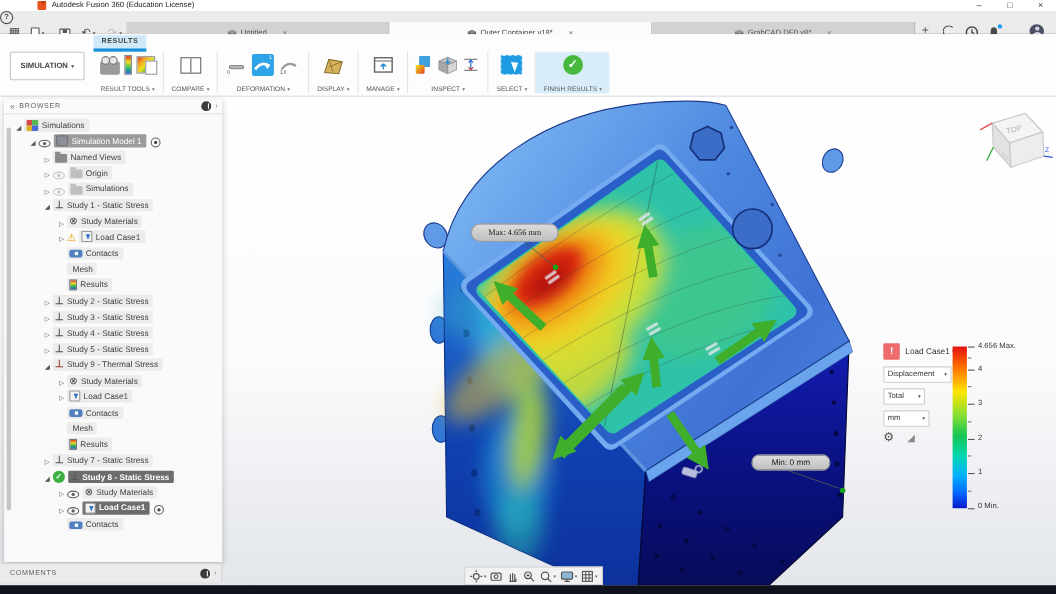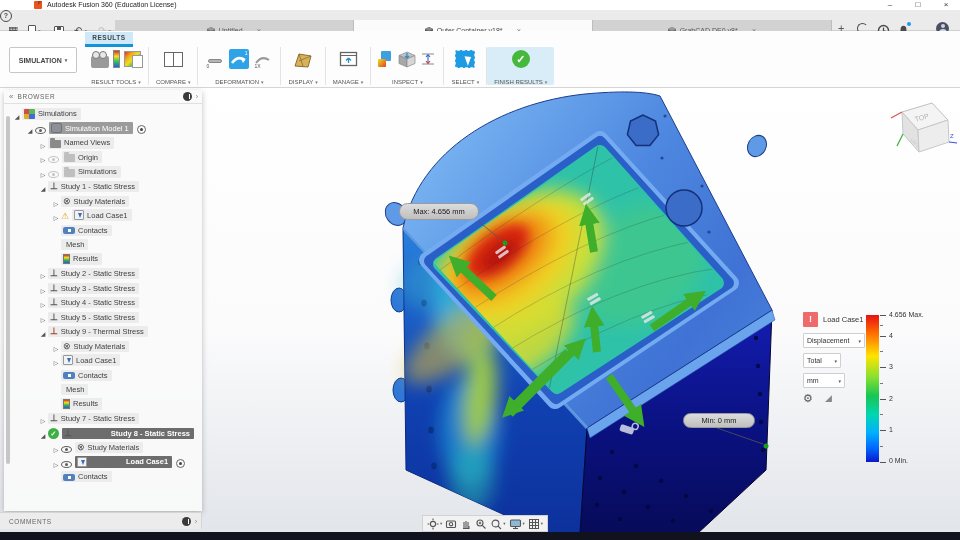--- a/index.html
+++ b/index.html
@@ -73,21 +73,21 @@
   .mi-inspect1 { width:16px; height:16px; position:relative; }
   .mi-inspect1:before { content:""; position:absolute; left:3px; top:0; width:10px; height:10px; background:#3fa0e0; border-radius:1px; }
   .mi-inspect1:after { content:""; position:absolute; left:0; bottom:0; width:8px; height:8px; background:linear-gradient(135deg,#f0e020,#e04020); border-radius:1px; }
 
   
   #viewport { position:absolute; left:0; top:88px; width:960px; height:444px; background:linear-gradient(180deg,#ffffff 0%,#fbfbfc 55%,#e2e5ea 100%); }
   #scene { position:absolute; left:0; top:88px; width:960px; height:444px; }
   #bottombar { position:absolute; left:0; top:532px; width:960px; height:8px; background:#10121e; }
 
   .pill { position:absolute; background:linear-gradient(#dcdcdc,#bfbfbf); border:1px solid #9a9a9a; border-radius:9px; font-size:7.5px; color:#1a1a1a; text-align:center; }
-  #max-pill { left:399px; top:203px; width:80px; height:17px; line-height:15px; }
+  #max-pill { left:428px; top:203px; width:80px; height:17px; line-height:15px;font-family:Liberation Serif, serif; }
   #min-pill { left:683px; top:413px; width:72px; height:15px; line-height:13px; }
 
   
   #viewcube { position:absolute; left:886px; top:96px; width:72px; height:68px; }
 
   
   #navbar { position:absolute; left:422px; top:515px; height:17px; background:#f2f2f2; border:1px solid #d2d2d2; display:flex; align-items:center; padding:0 4px; gap:3px; }
   .nav-ic { display:flex; align-items:center; }
   .nav-ic svg { display:block; }
   .nav-caret { font-size:4.5px; color:#666; margin-left:1px; }
@@ -118,21 +118,21 @@
   .ph-dot { width:9px; height:9px; background:#3a3a3a; border-radius:50%; margin-right:4px; position:relative; }
   .ph-dot:after{ content:""; position:absolute; left:3px; top:2px; width:3px; height:5px; border-right:1.2px solid #fff; }
   .ph-exp { font-size:7px; color:#888; margin-right:4px; }
   #scrollthumb { position:absolute; left:2px; top:26px; width:3.5px; height:348px; background:#c6c6c6; border-radius:2px; }
   #tree { position:absolute; left:8px; top:15px; right:0; }
   .trow { height:14.5px; display:flex; align-items:flex-end; }
   .texp { width:10px; font-size:6px; color:#555; flex:0 0 10px; text-align:center; }
   .ticon { display:inline-block; margin-right:3px; flex:0 0 auto; }
   .tchip { display:flex; align-items:center; background:#ececec; border-radius:1px; padding:1px 4px 1px 2px; }
   .tchip.sel-mid { background:#9b9b9b; } .tchip.sel-mid .tlab { color:#fff; }
-  .tchip.sel-dark { background:#6d6d6d; } .tchip.sel-dark .tlab { color:#fff; font-weight:bold;margin-left:36px; }
+  .tchip.sel-dark { background:#6d6d6d; } .tchip.sel-dark .tlab { color:#fff; font-weight:bold; }
   .tlab { font-size:7.5px; color:#3f3f3f; white-space:nowrap; }
   .tradio { width:9px; height:9px; border:1px solid #666; border-radius:50%; margin-left:4px; position:relative; flex:0 0 9px; }
   .tradio:after { content:""; position:absolute; left:2px; top:2px; width:3px; height:3px; background:#444; border-radius:50%; }
   
   .ti-sim { width:11px; height:10px; background-image:linear-gradient(90deg,#d84848 50%,#58b858 0),linear-gradient(90deg,#d8b020 50%,#4868d8 0); background-size:100% 50%; background-position:0 0,0 100%; background-repeat:no-repeat; border-radius:1px; }
   .ti-doc { width:8px; height:10px; background:#fff; border:1px solid #888; border-radius:1px; }
   .ti-comp { width:11px; height:10px; background:#8d9096; border-radius:2px; border:1px solid #6e7177; }
   .ti-folder, .ti-folder-dim { width:11px; height:8px; background:#8a8a8a; border-radius:1px; position:relative; margin-top:2px; }
   .ti-folder:before, .ti-folder-dim:before { content:""; position:absolute; left:0; top:-2px; width:5px; height:2px; background:#8a8a8a; border-radius:1px 1px 0 0; }
   .ti-folder-dim { opacity:.45; }

